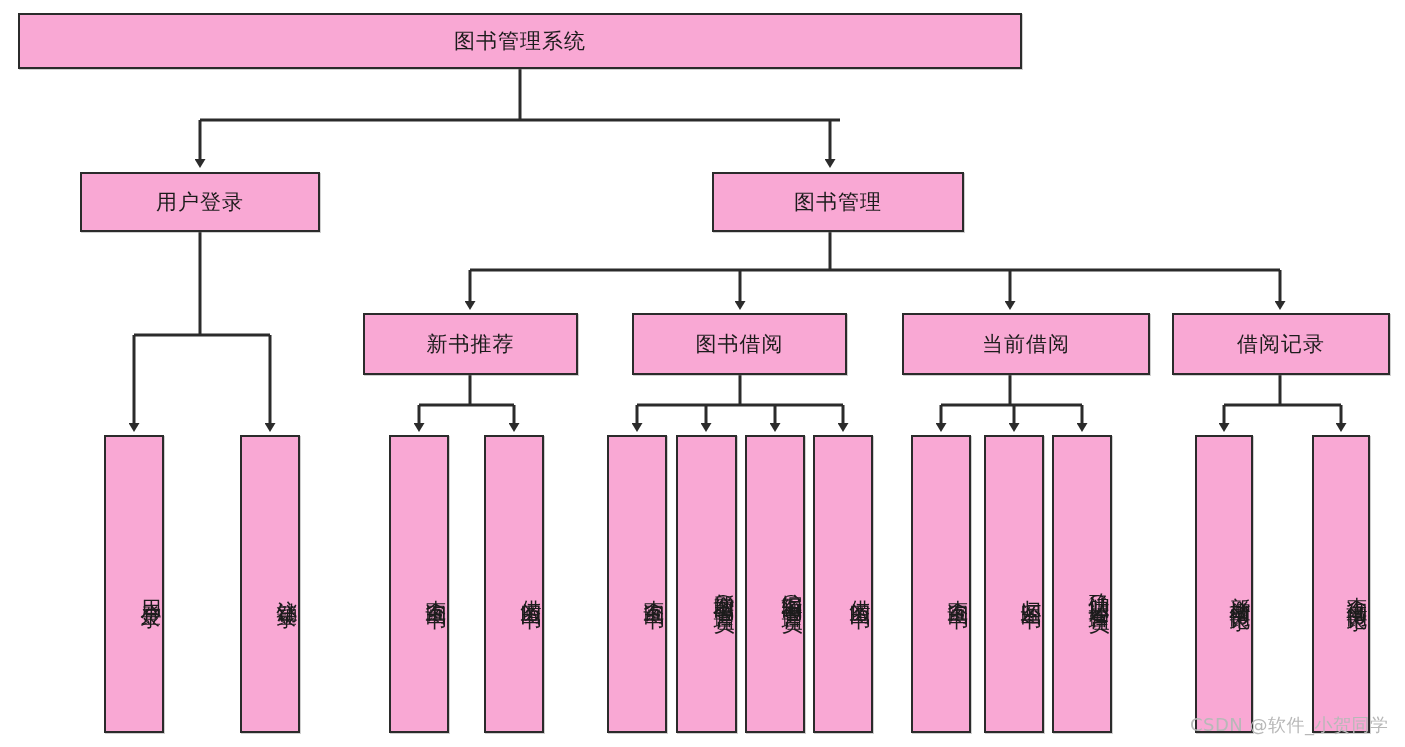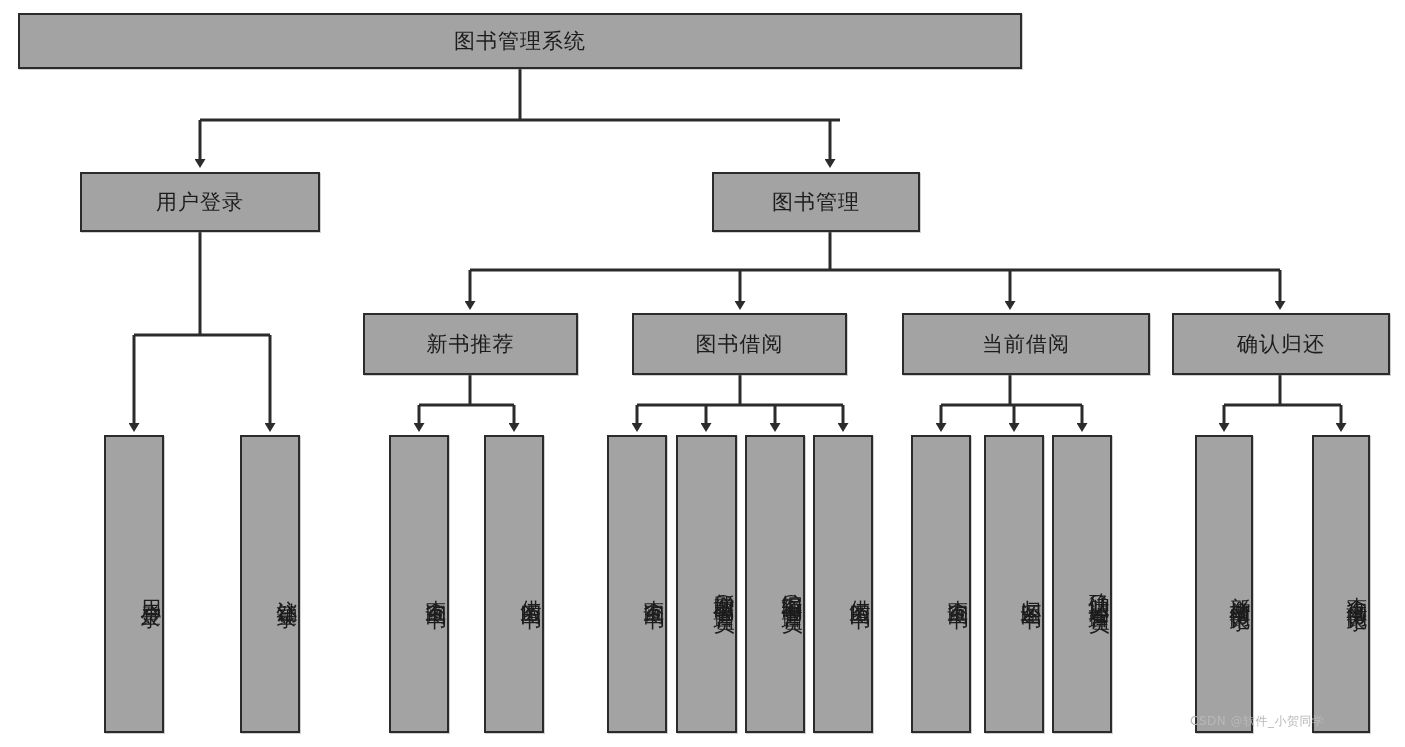--- a/index.html
+++ b/index.html
@@ -23,21 +23,21 @@
     left: 0;
     top: 0;
     width: 1405px;
     height: 747px;
     pointer-events: none;
   }
   .node {
     position: absolute;
     box-sizing: border-box;
     border: 2px solid #2b2b2b;
-    background: #a3a3a3;
+    background: #f9a8d4;
     display: flex;
     align-items: center;
     justify-content: center;
     text-align: center;
     color: #1c1c1c;
     box-shadow: 1px 1px 0 rgba(120,120,120,0.35);
   }
   .node.horiz {
     font-size: 21px;
     letter-spacing: 1px;
@@ -59,21 +59,21 @@
   }
   .node.vert .vtext {
     writing-mode: vertical-rl;
     text-orientation: upright;
     display: block;
   }
   #watermark {
     position: absolute;
     left: 1190px;
     top: 713px;
-    font-size: 12px;
+    font-size: 18px;
     color: #b8b8b8;
     letter-spacing: 0.5px;
     white-space: nowrap;
     font-family: "DejaVu Sans", "Liberation Sans", sans-serif;
   }
 </style>
 </head>
 <body>
 
 <div id="canvas">
@@ -128,35 +128,35 @@
     </g>
   </svg>
 
   <div class="node root horiz" style="left:18px; top:13px; width:1004px; height:56px;">
     <span>图书管理系统</span>
   </div>
 
   <div class="node horiz" style="left:80px; top:172px; width:240px; height:60px;">
     <span>用户登录</span>
   </div>
-  <div class="node horiz" style="left:712px; top:172px; width:208px; height:60px;">
+  <div class="node horiz" style="left:712px; top:172px; width:252px; height:60px;">
     <span>图书管理</span>
   </div>
 
   <div class="node horiz" style="left:363px; top:313px; width:215px; height:62px;justify-content:center;">
     <span>新书推荐</span>
   </div>
   <div class="node horiz" style="left:632px; top:313px; width:215px; height:62px;">
     <span>图书借阅</span>
   </div>
   <div class="node horiz" style="left:902px; top:313px; width:248px; height:62px;">
     <span>当前借阅</span>
   </div>
   <div class="node horiz" style="left:1172px; top:313px; width:218px; height:62px;">
-    <span>确认归还</span>
+    <span>借阅记录</span>
   </div>
 
   <div class="node vert" style="left:104px; top:435px; width:60px; height:298px;">
     <span class="vtext">用户登录</span>
   </div>
   <div class="node vert" style="left:240px; top:435px; width:60px; height:298px;">
     <span class="vtext">注销登录</span>
   </div>
   <div class="node vert" style="left:389px; top:435px; width:60px; height:298px;">
     <span class="vtext">查询图书</span>

